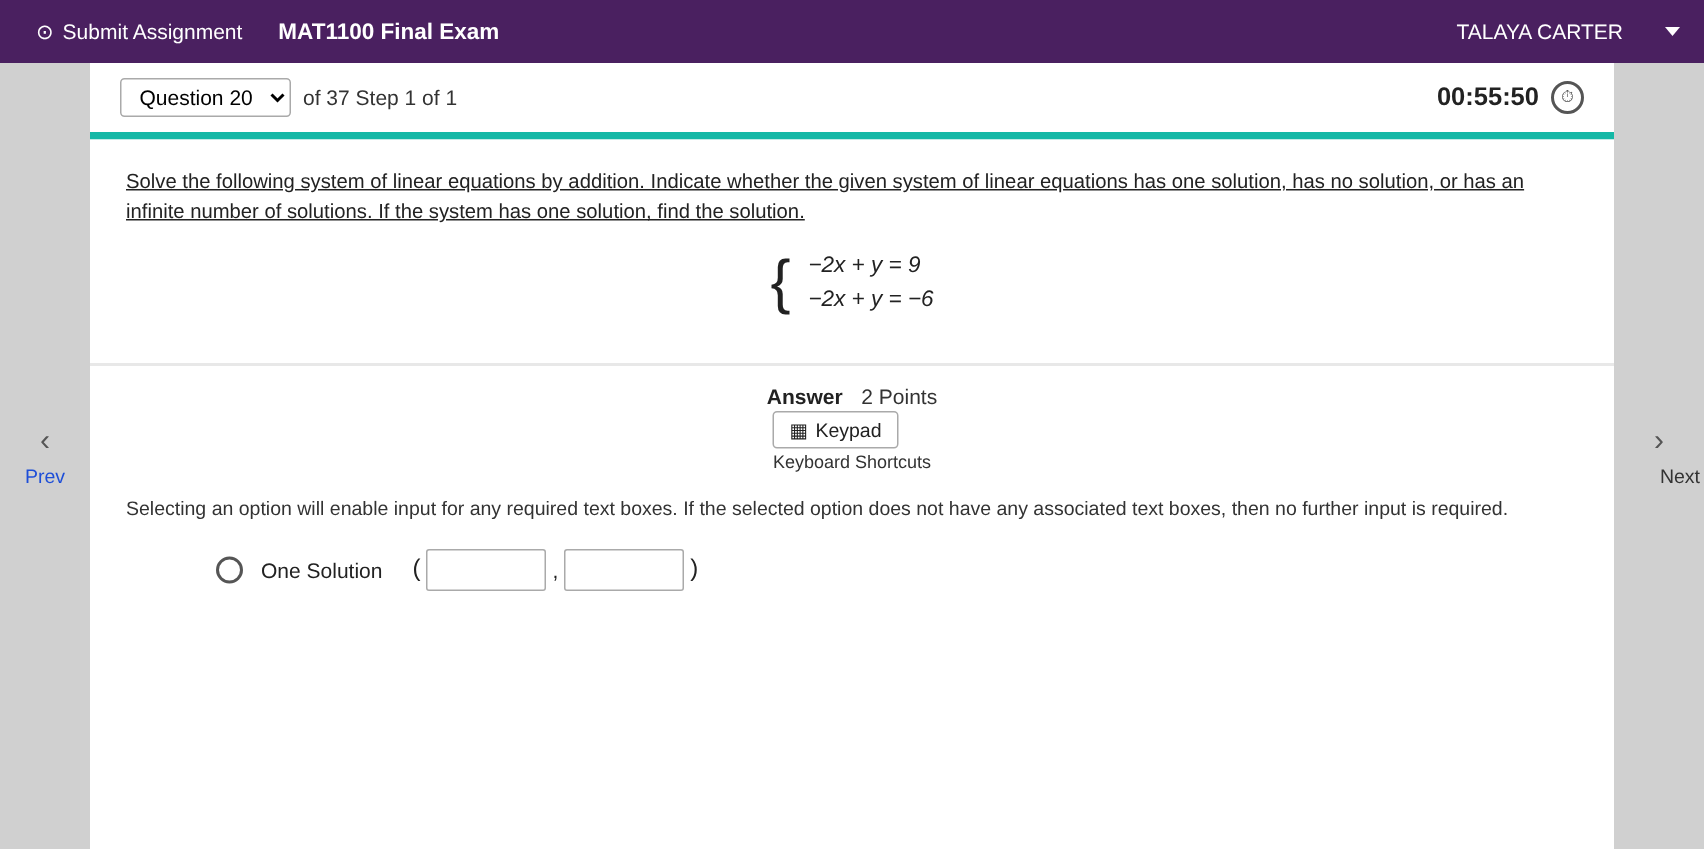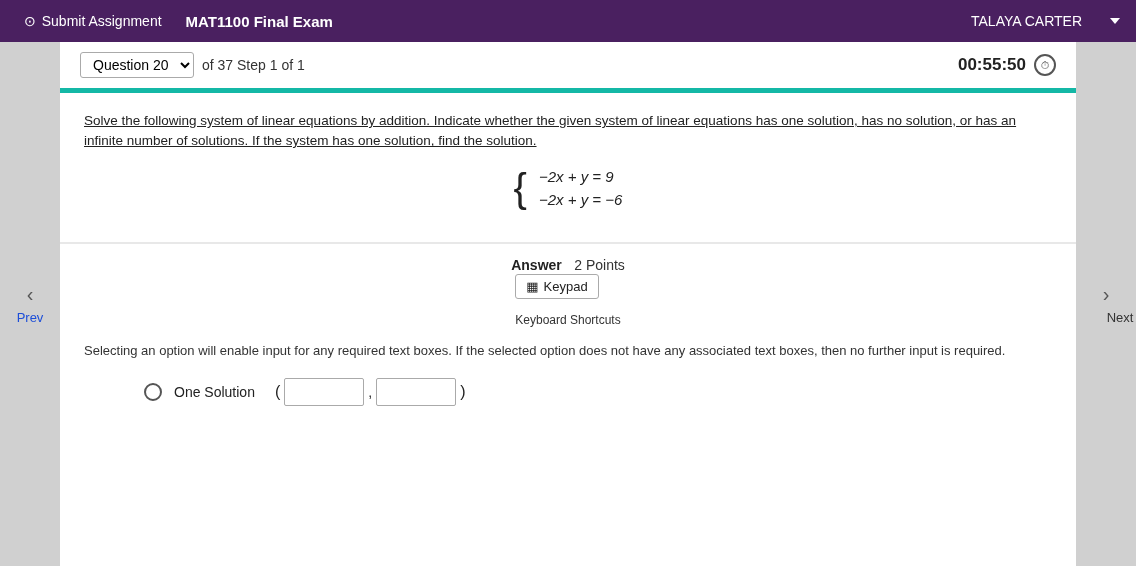--- a/index.html
+++ b/index.html
@@ -243,21 +243,21 @@
       cursor: pointer;
       display: flex;
       align-items: center;
       gap: 5px;
       color: #222;
     }
     .keyboard-shortcuts {
       font-size: 12px;
       color: #333;
       text-align: right;
-      margin-top: 14px;
+      margin-top: 2px;
       margin-bottom: 8px;
     }
     .instruction-text {
       font-size: 13px;
       color: #333;
       line-height: 1.5;
       margin-bottom: 18px;
     }
 
     

